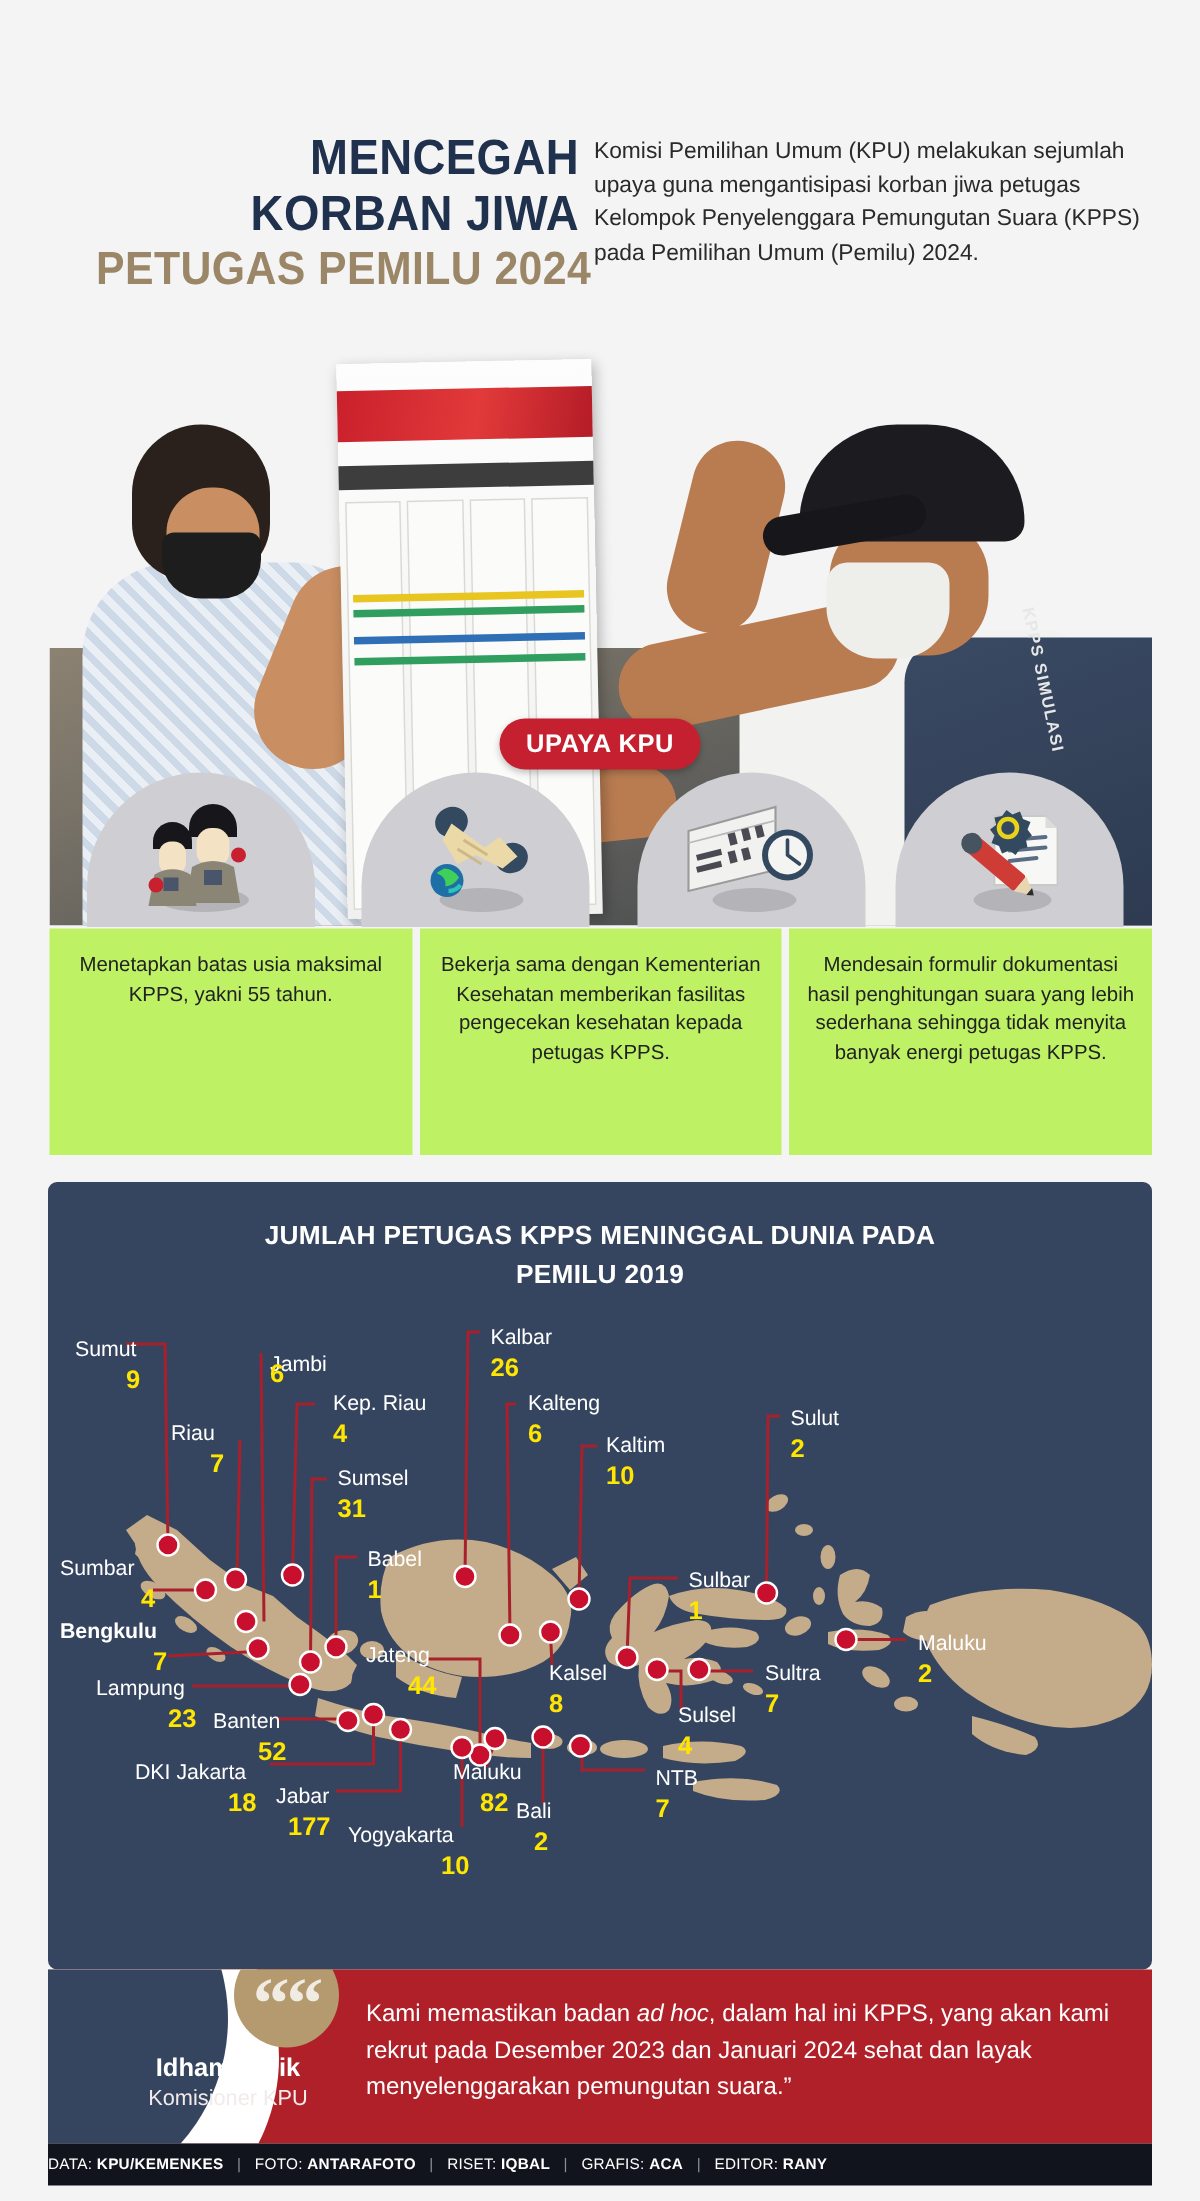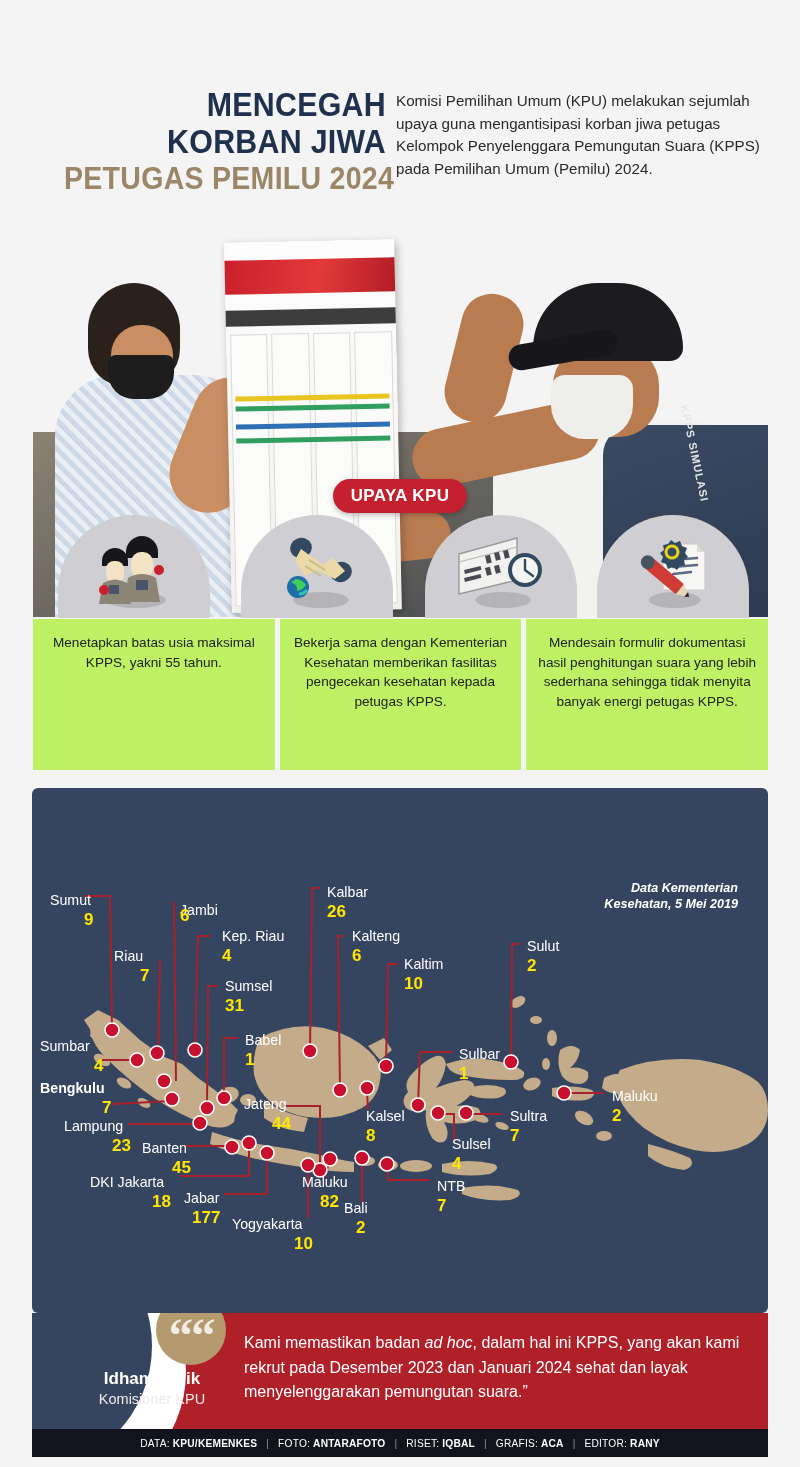--- a/index.html
+++ b/index.html
@@ -175,21 +175,21 @@
     color:#f3eaea; font-size:14.5px; }
   .q-text {
     position:absolute; left:212px; top:18px; width:510px;
     color:#ffffff; font-size:16px; line-height:24.5px;
   }
   .q-text em { font-style:italic; }
 
   
   .footer {
     position:absolute; left:32px; top:1429px; width:736px; height:28px;
-    background:#11141d; display:flex; align-items:center; justify-content:center;
+    background:#11141d; display:flex; align-items:center; justify-content:flex-start;
     gap:9px; color:#ffffff; font-size:10.2px; letter-spacing:.2px;
   }
   .footer b { font-weight:700; }
   .fsep { color:#8a8e99; }
 </style>
 </head>
 <body>
 
 <div class="page">
 
@@ -323,23 +323,23 @@
     </div>
   </div>
 
   <div class="cards">
     <div class="card">Menetapkan batas usia maksimal KPPS, yakni 55 tahun.</div>
     <div class="card">Bekerja sama dengan Kementerian Kesehatan memberikan fasilitas pengecekan kesehatan kepada petugas KPPS.</div>
     <div class="card">Mendesain formulir dokumentasi hasil penghitungan suara yang lebih sederhana sehingga tidak menyita banyak energi petugas KPPS.</div>
   </div>
 
   <div class="map-panel">
-    <div class="map-source">
-      <div>Data Kementerian</div>
-      <div>Kesehatan, 5 Mei 2019</div>
+    <div class="map-title">
+      <div>JUMLAH PETUGAS KPPS MENINGGAL DUNIA PADA</div>
+      <div>PEMILU 2019</div>
     </div>
 
     <svg class="map-svg" viewBox="0 0 736 525">
       <g fill="#c4ac8a">
 
         <path d="M52 232 L66 222 L86 232 L108 252 L130 268 L150 276 L166 290 L180 300 L196 312
                  L206 322 L200 334 L186 330 L170 320 L150 312 L132 300 L116 292 L96 276 L76 258
                  L60 244 Z"></path>
         <path d="M60 238 L78 252 L104 270 L128 286 L150 298 L172 312 L192 322 L188 332
                  L164 326 L140 314 L118 300 L96 284 L74 264 L58 248 Z"></path>
@@ -489,21 +489,21 @@
         <div class="num" style="left: 427px; top: 276px; color: rgb(255, 230, 0);">1</div>
         <div class="lbl" style="left: 580px; top: 300px;">Maluku</div>
         <div class="num" style="left: 580px; top: 318px; color: rgb(255, 230, 0);">2</div>
         <div class="lbl" style="left: 32px; top: 330px;">Lampung</div>
         <div class="num" style="left: 80px; top: 348px; color: rgb(255, 230, 0);">23</div>
         <div class="lbl" style="left: 334px; top: 320px;">Kalsel</div>
         <div class="num" style="left: 334px; top: 338px; color: rgb(255, 230, 0);">8</div>
         <div class="lbl" style="left: 478px; top: 320px;">Sultra</div>
         <div class="num" style="left: 478px; top: 338px; color: rgb(255, 230, 0);">7</div>
         <div class="lbl" style="left: 110px; top: 352px;">Banten</div>
-        <div class="num" style="left: 140px; top: 370px; color: rgb(255, 230, 0);">45</div>
+        <div class="num" style="left: 140px; top: 370px; color: rgb(255, 230, 0);">52</div>
         <div class="lbl" style="left: 420px; top: 348px;">Sulsel</div>
         <div class="num" style="left: 420px; top: 366px; color: rgb(255, 230, 0);">4</div>
         <div class="lbl" style="left: 58px; top: 386px;">DKI Jakarta</div>
         <div class="num" style="left: 120px; top: 404px; color: rgb(255, 230, 0);">18</div>
         <div class="lbl" style="left: 270px; top: 386px;">Maluku</div>
         <div class="num" style="left: 288px; top: 404px; color: rgb(255, 230, 0);">82</div>
         <div class="lbl" style="left: 405px; top: 390px;">NTB</div>
         <div class="num" style="left: 405px; top: 408px; color: rgb(255, 230, 0);">7</div>
         <div class="lbl" style="left: 152px; top: 402px;">Jabar</div>
         <div class="num" style="left: 160px; top: 420px; color: rgb(255, 230, 0);">177</div>

